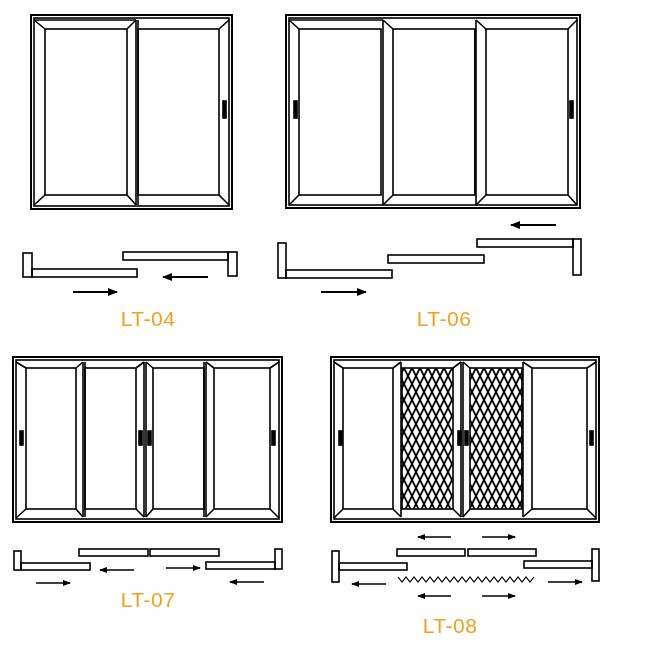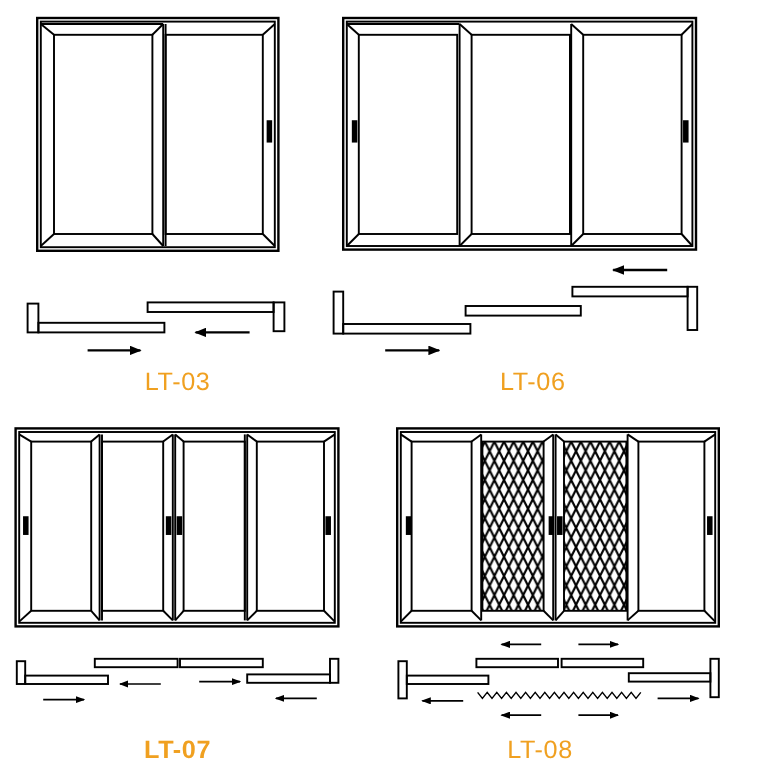--- a/index.html
+++ b/index.html
@@ -190,16 +190,16 @@
       <line x1="451" y1="537" x2="418" y2="537" stroke-width="1.4" marker-end="url(#ahs)"></line>
       <line x1="482" y1="537" x2="515" y2="537" stroke-width="1.4" marker-end="url(#ahs)"></line>
       <line x1="386" y1="584" x2="352" y2="584" stroke-width="1.4" marker-end="url(#ahs)"></line>
       <line x1="451" y1="596" x2="418" y2="596" stroke-width="1.4" marker-end="url(#ahs)"></line>
       <line x1="482" y1="596" x2="515" y2="596" stroke-width="1.4" marker-end="url(#ahs)"></line>
       <line x1="548" y1="582" x2="582" y2="582" stroke-width="1.4" marker-end="url(#ahs)"></line>
     </g>
   </g>
 </svg>
 
-<div class="lbl" style="left:148px; top:307px;">LT-03</div>
+<div class="lbl" style="left:148px; top:307px;">LT-04</div>
 <div class="lbl" style="left:444px; top:307px;">LT-06</div>
-<div class="lbl" style="left:148px; top:614px;font-weight:bold;">LT-07</div>
+<div class="lbl" style="left:148px; top:588px;">LT-07</div>
 <div class="lbl" style="left:450px; top:614px;">LT-08</div>
 
 </body></html>

